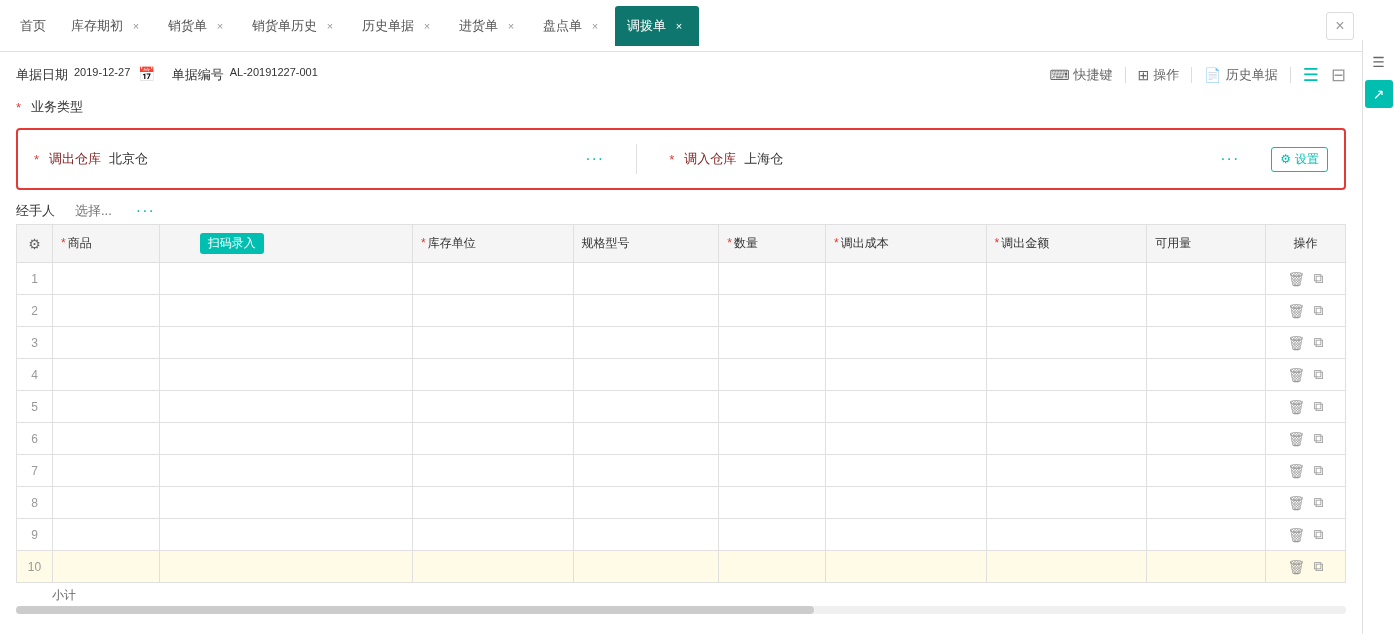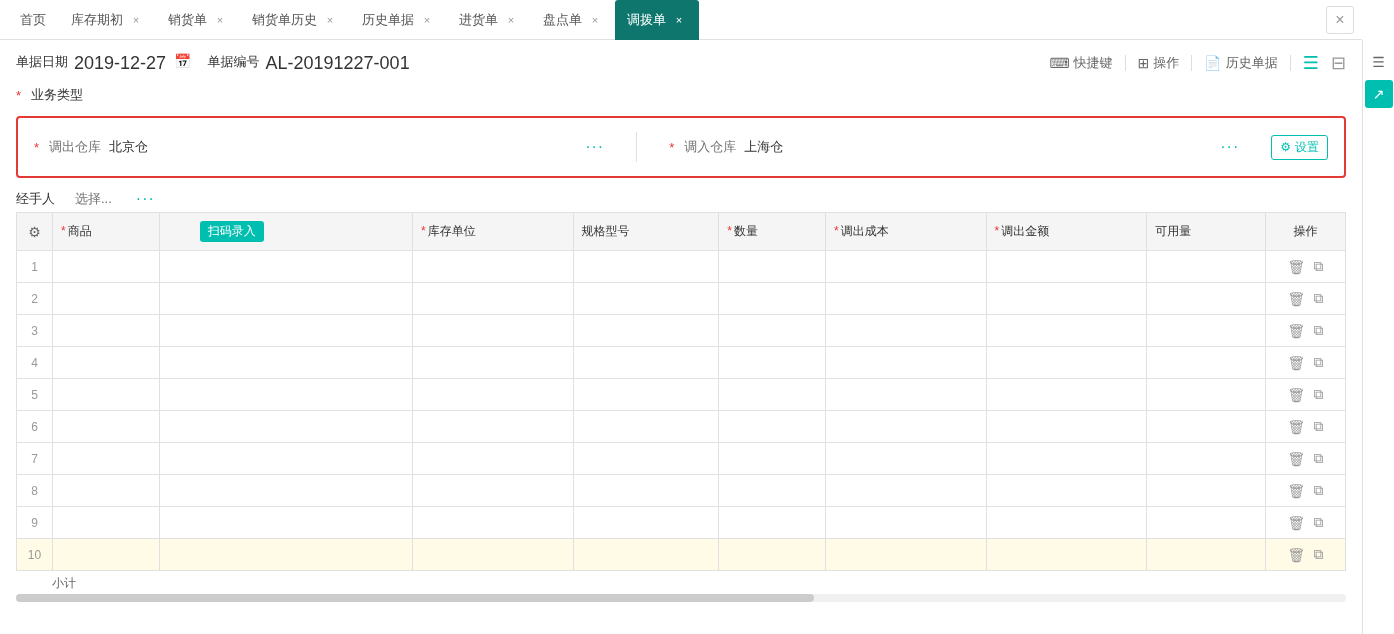--- a/index.html
+++ b/index.html
@@ -1,21 +1,21 @@
 <!DOCTYPE html>
 <html><head>
   <meta charset="utf-8">
   <style>
     * { box-sizing: border-box; margin: 0; padding: 0; }
     body { font-family: 'Microsoft YaHei', Arial, sans-serif; font-size: 13px; color: #333; background: #fff; overflow: hidden; }
 
     
     .tab-bar {
       display: flex; align-items: center; border-bottom: 1px solid #e0e0e0;
-      background: #fff; height: 40px; padding: 0 8px; position: relative;
+      background: #fff; height: 52px; padding: 0 8px; position: relative;
     }
     .tab-item {
       display: flex; align-items: center; padding: 0 12px; height: 40px;
       cursor: pointer; font-size: 13px; color: #555; white-space: nowrap;
       border-right: 1px solid transparent;
     }
     .tab-item .tab-close {
       margin-left: 6px; color: #999; font-size: 11px; cursor: pointer;
       width: 14px; height: 14px; display: flex; align-items: center; justify-content: center;
       border-radius: 50%;
@@ -32,21 +32,21 @@
 
     
     .main-content { padding: 12px 16px; background: #fff; }
 
     
     .header-row {
       display: flex; align-items: center; margin-bottom: 12px; flex-wrap: wrap; gap: 16px;
     }
     .field-group { display: flex; align-items: flex-start; gap: 6px; }
     .field-label { color: #333; font-size: 13px; }
-    .field-value { color: #333; font-size: 18px; }
+    .field-value { color: #333; font-size: 11px; }
     .date-icon { color: #00bfb0; cursor: pointer; font-size: 14px; margin-left: 2px; }
     .header-actions { margin-left: auto; display: flex; align-items: center; gap: 12px; }
     .action-btn {
       display: flex; align-items: center; gap: 4px; color: #666; font-size: 13px;
       cursor: pointer; white-space: nowrap;
     }
     .action-icon { font-size: 14px; }
     .divider-v { width: 1px; height: 16px; background: #ddd; }
 
     
@@ -61,21 +61,21 @@
     .required-star { color: #e53935; margin-right: 2px; }
     .select-field {
       display: flex; align-items: center; gap: 6px; min-width: 200px;
       cursor: pointer;
     }
     .select-value { color: #333; }
     .select-arrow { color: #999; font-size: 12px; margin-left: 4px; }
     .warehouse-field {
       display: flex; align-items: center; gap: 8px; flex: 1;
     }
-    .warehouse-label { color: #737373; white-space: nowrap; }
+    .warehouse-label { color: #7f1d1d; white-space: nowrap; }
     .warehouse-value { color: #333; flex: 1; }
     .more-btn { color: #00bfb0; cursor: pointer; font-size: 16px; letter-spacing: 1px; }
     .separator { width: 1px; height: 30px; background: #e0e0e0; margin: 0 8px; }
     .operator-row { display: flex; align-items: center; gap: 20px; margin-bottom: 4px; }
     .select-placeholder { color: #737373; }
     .settings-btn {
       display: flex; align-items: center; gap: 4px; color: #00bfb0;
       cursor: pointer; border: 1px solid #00bfb0; border-radius: 3px;
       padding: 3px 8px; font-size: 12px; white-space: nowrap; margin-left: 8px;
     }

